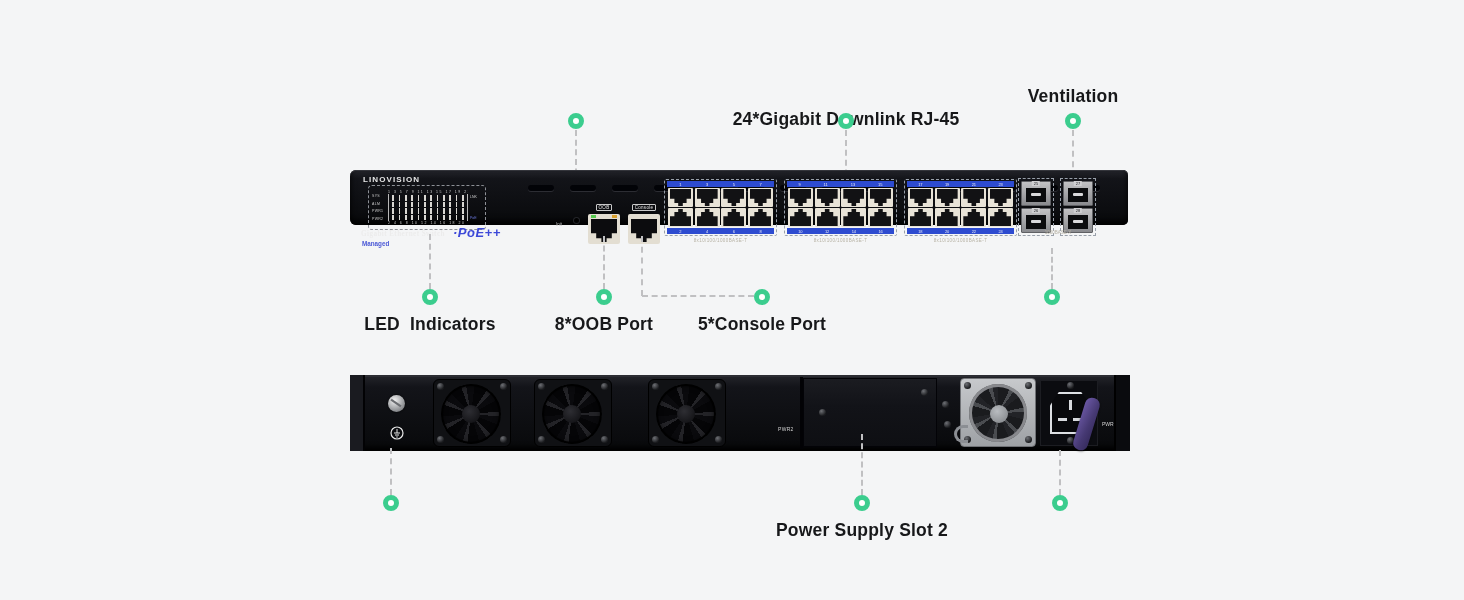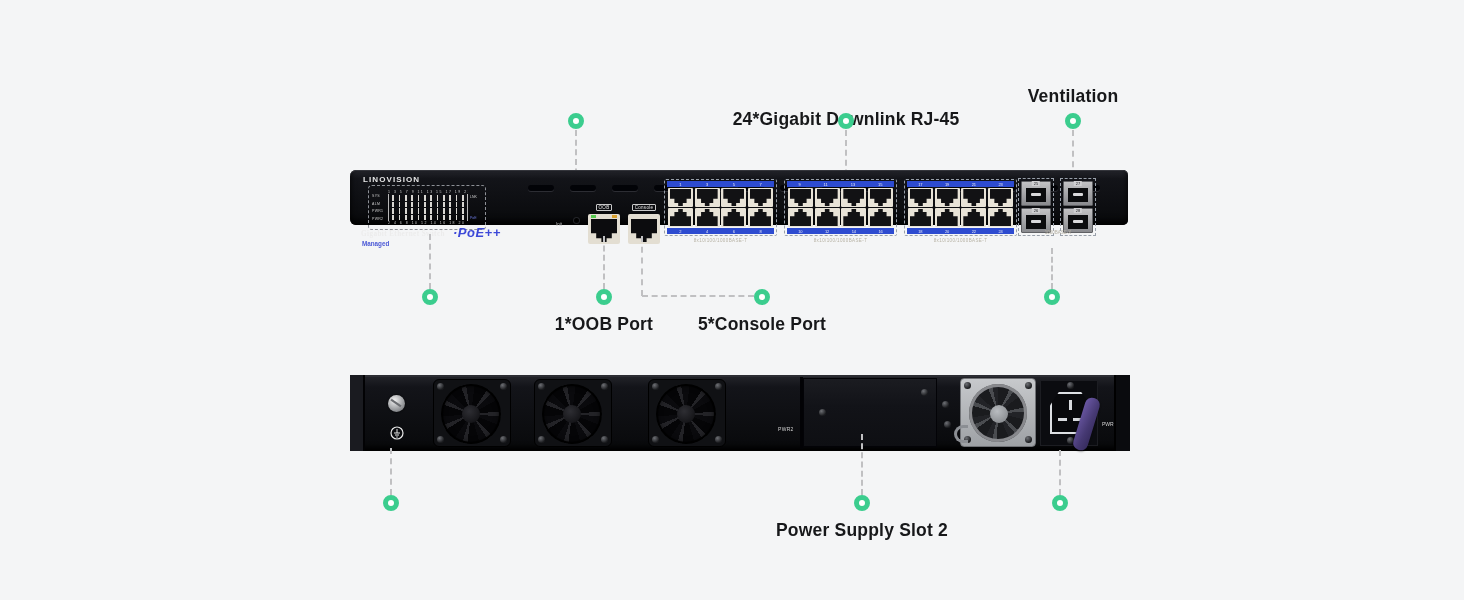--- a/index.html
+++ b/index.html
@@ -399,21 +399,22 @@
   <div class="vline" style="left:603px;top:236px;height:53px;"></div>
   <div class="vline" style="left:641px;top:236px;height:60px;"></div>
   <div class="hline" style="left:642px;top:295px;width:112px;"></div>
   <div class="vline" style="left:1051px;top:248px;height:41px;"></div>
 
   <div class="dot" style="left:422px;top:289px;"></div>
   <div class="dot" style="left:596px;top:289px;"></div>
   <div class="dot" style="left:754px;top:289px;"></div>
   <div class="dot" style="left:1044px;top:289px;"></div>
 
-  <div class="callout-label" style="left:454px;top:312px;">1*OOB Port</div>
+  <div class="callout-label" style="left:280px;top:312px;">LED  Indicators</div>
+  <div class="callout-label" style="left:454px;top:312px;">8*OOB Port</div>
   <div class="callout-label" style="left:612px;top:312px;">5*Console Port</div>
 
   <div class="device rear">
     <div class="rear-left-ear"></div>
     <div class="ground-screw"></div>
     <div class="ground-symbol">
       <svg width="14" height="14" viewBox="0 0 14 14">
         <circle cx="7" cy="7" r="6" fill="none" stroke="#e9e9e9" stroke-width="1.2"></circle>
         <path d="M7 3v4 M4 7h6 M5 9h4 M6.2 11h1.6" stroke="#e9e9e9" stroke-width="1" fill="none"></path>
       </svg>

